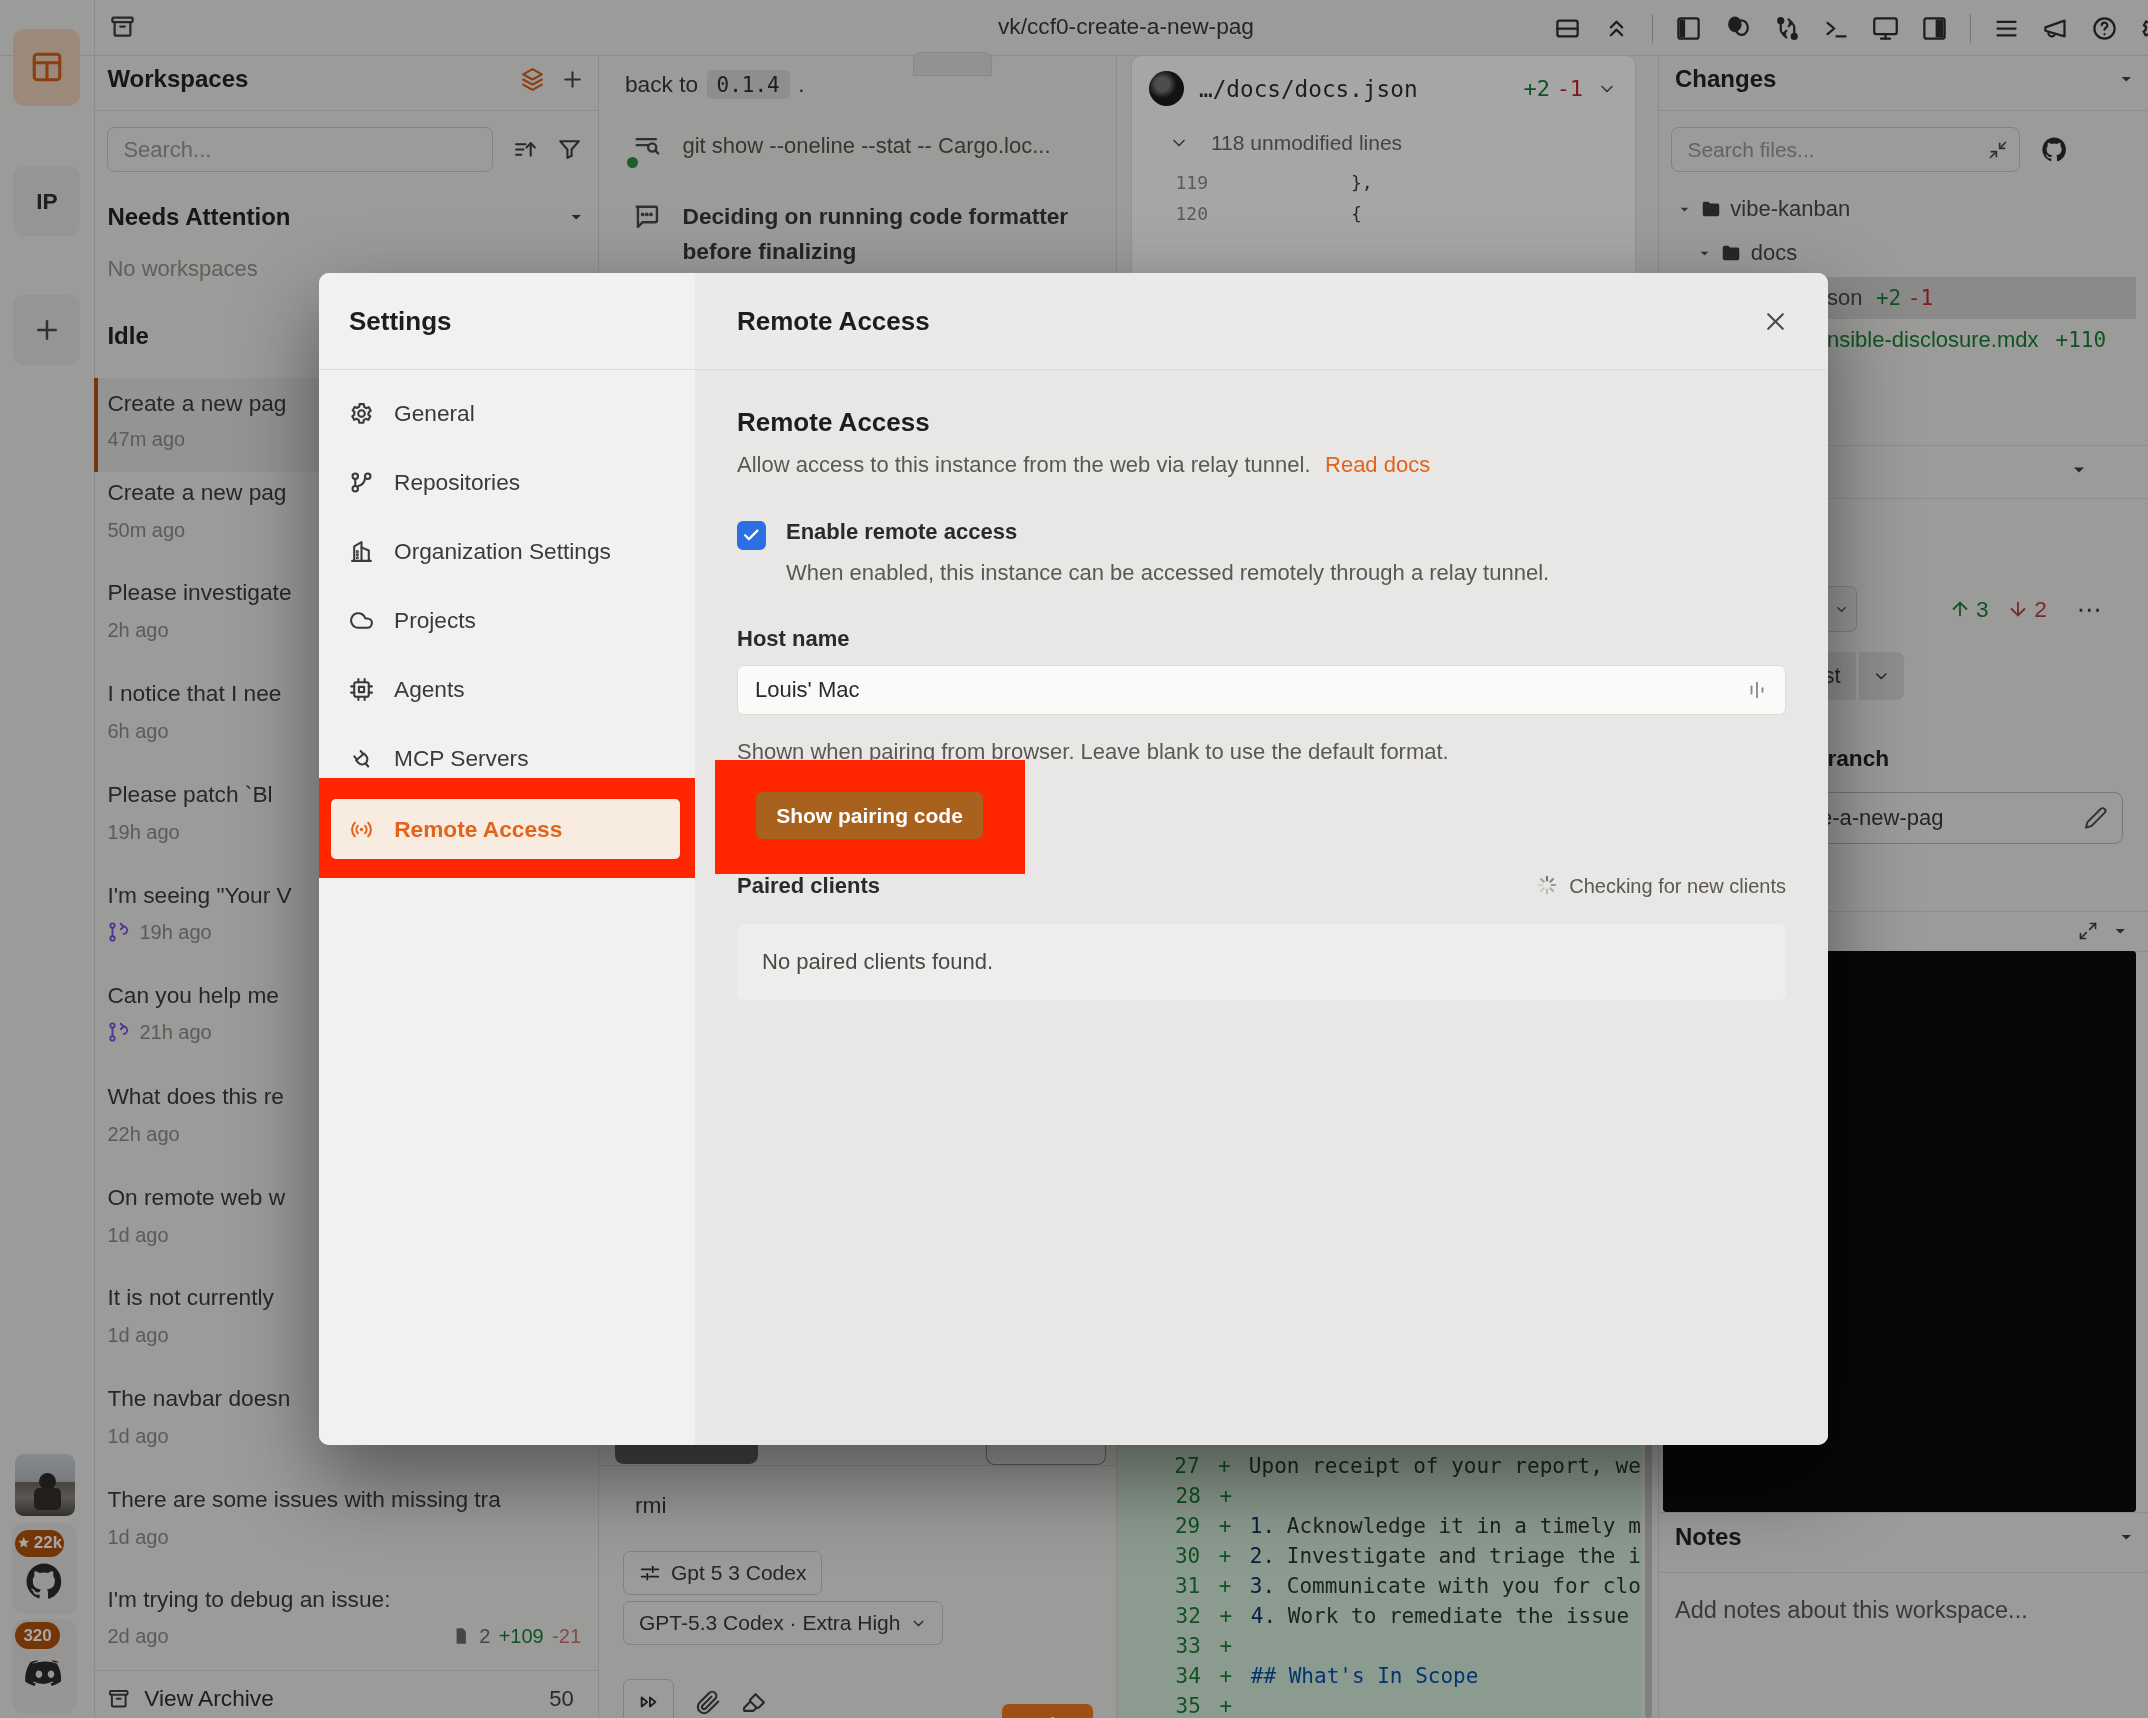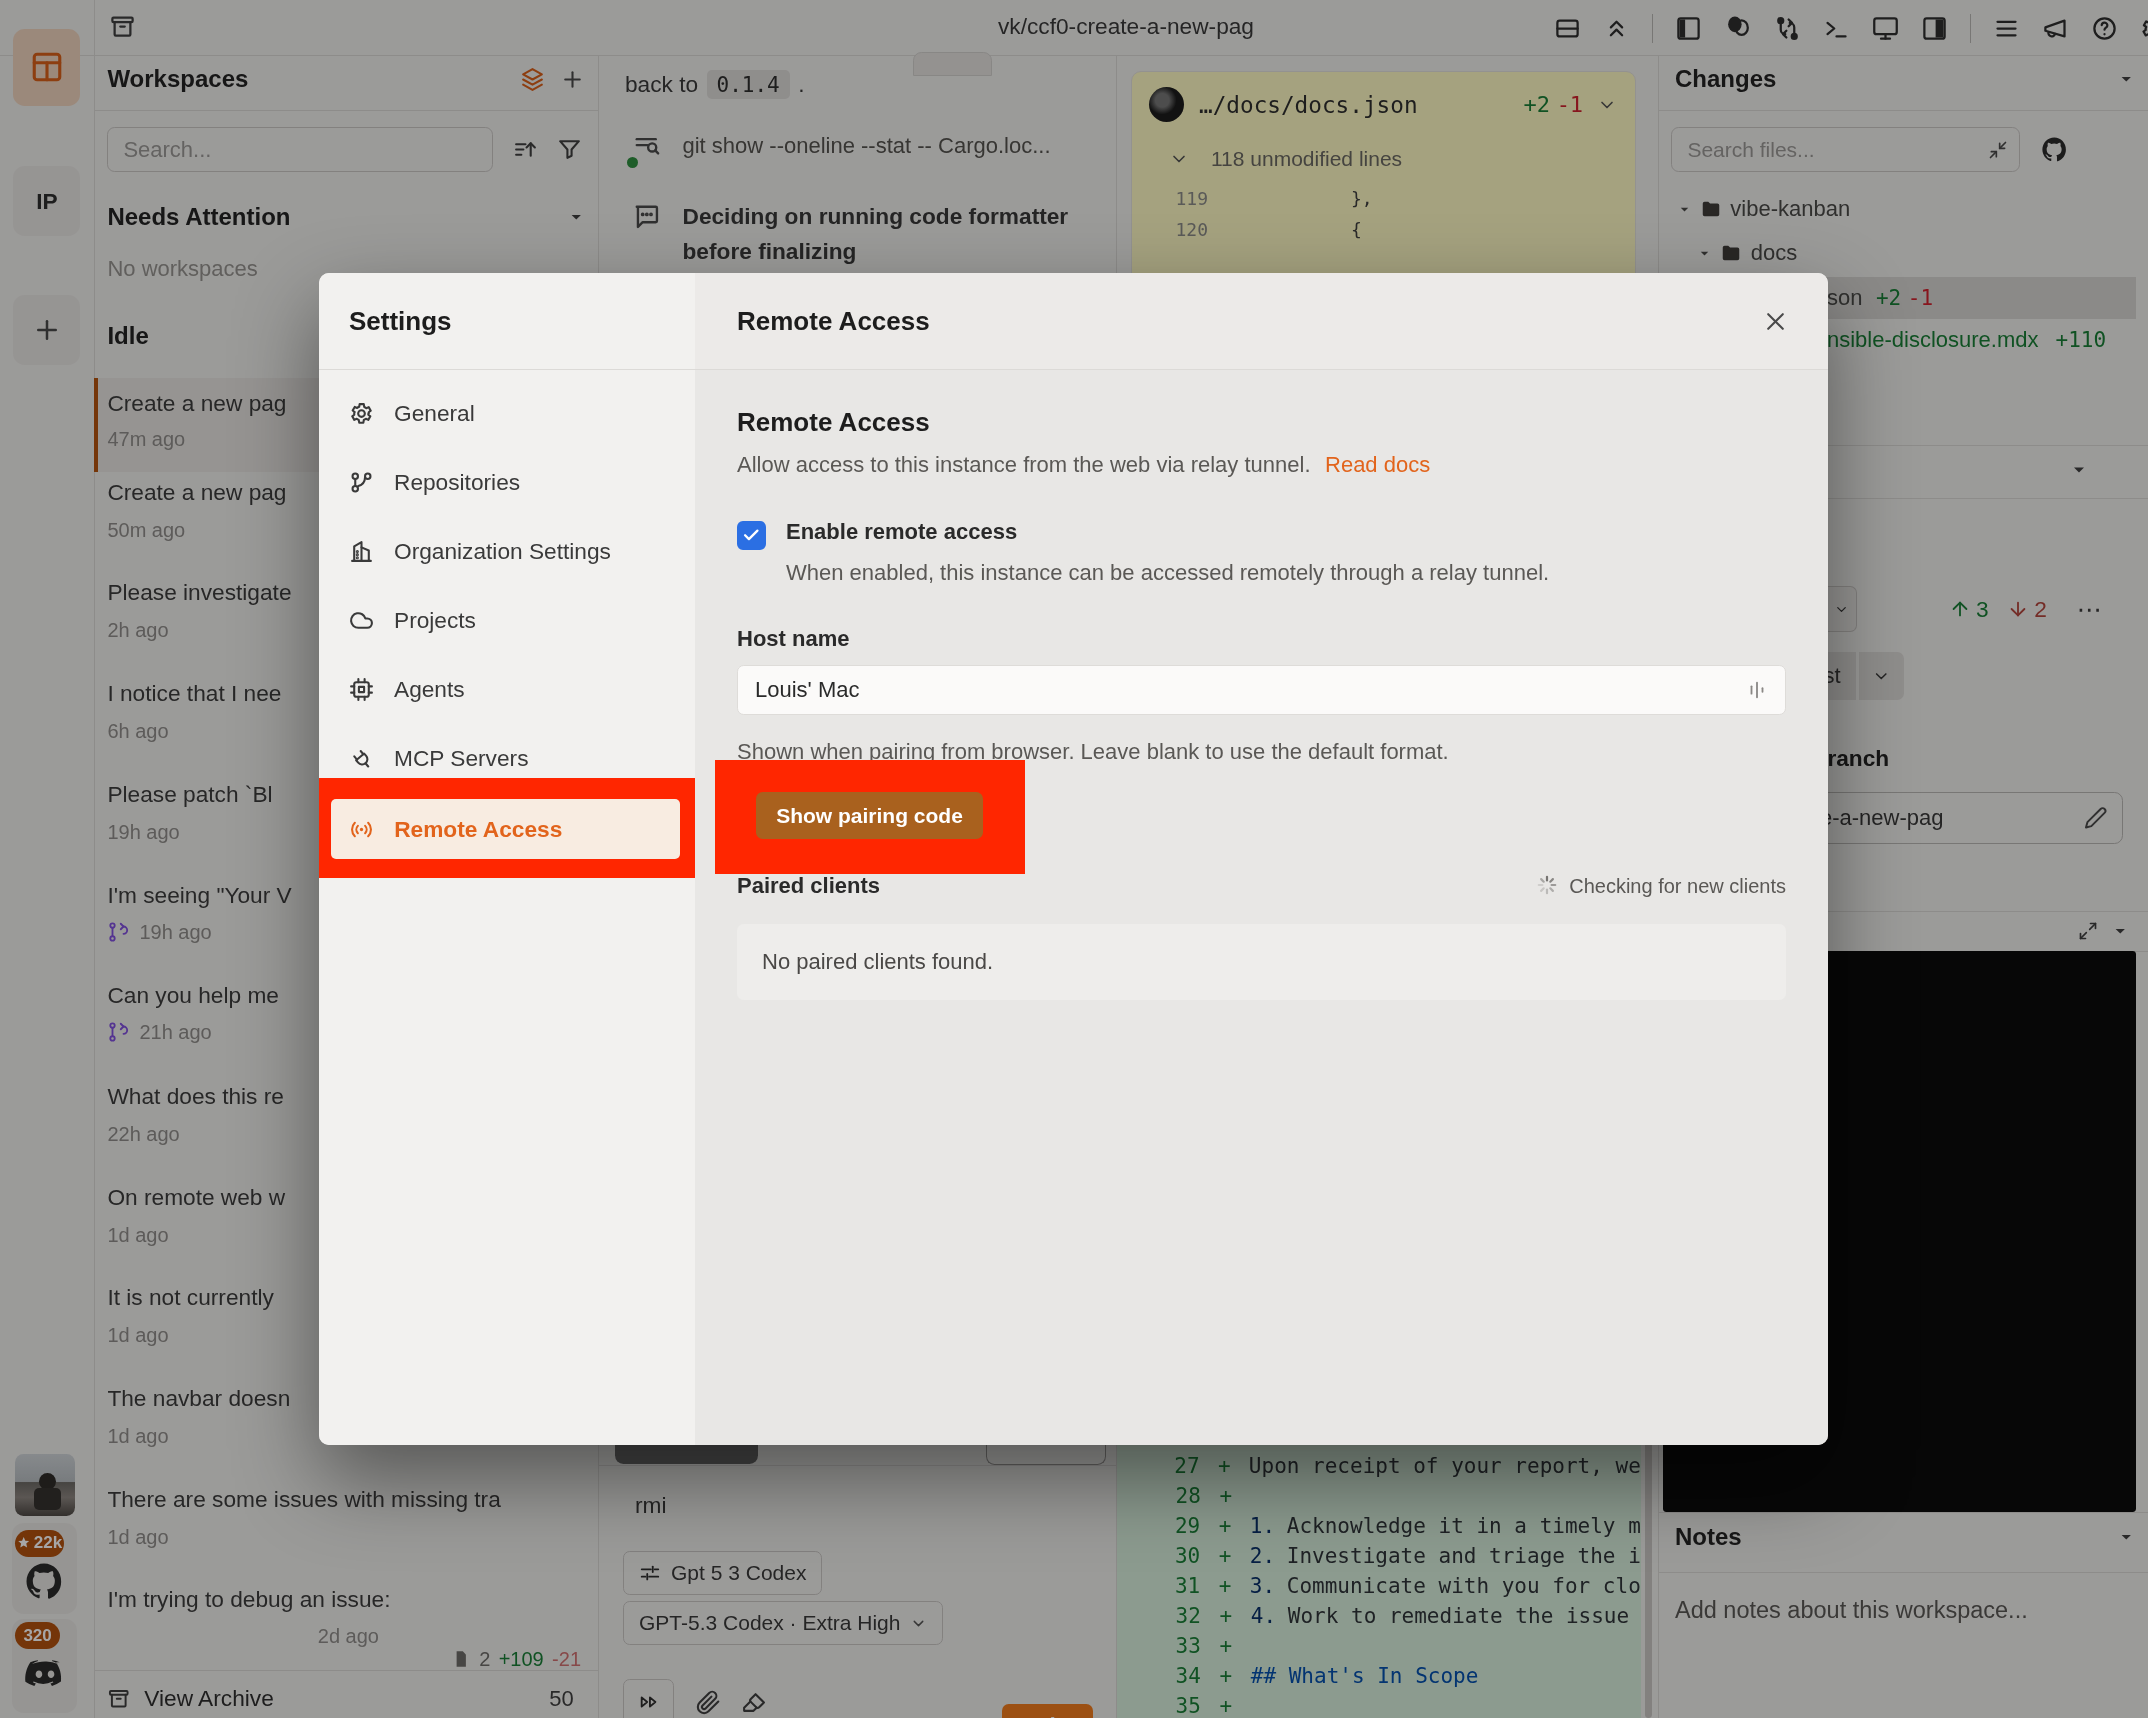--- a/index.html
+++ b/index.html
@@ -297,21 +297,21 @@
     <div class="abs" style="left:13.4px;top:1330px;width:482px;height:94px;">
       <div class="itemtitle">The navbar doesn</div>
       <div class="itemtime" style="margin-top:13.4px;">1d ago</div>
     </div>
     <div class="abs" style="left:13.4px;top:1431px;width:482px;height:94px;">
       <div class="itemtitle">There are some issues with missing tra</div>
       <div class="itemtime" style="margin-top:13.4px;">1d ago</div>
     </div>
     <div class="abs" style="left:13.4px;top:1531px;width:482px;height:94px;">
       <div class="itemtitle">I'm trying to debug an issue:</div>
-      <div class="row" style="margin-top:11.7px;flex-direction:column;">
+      <div class="row" style="margin-top:11.7px;">
         <span class="itemtime">2d ago</span>
         <span class="row" style="margin-left:auto;margin-right:8.4px;gap:8.4px;font-size:20px;">
           <span style="color:#6e6c69;">
               <svg class="icf" width="18.5" height="20" viewBox="0 0 24 24">
                 <path d="M6 2h8l4 4v16H6V2z"></path>
               </svg>
             </span>
           <span style="color:#6e6c69;">2</span>
           <span class="green">+109</span>
           <span class="red" style="color:#d07070;">-21</span>
@@ -419,21 +419,21 @@
         <span class="row" style="margin-left:auto;width:91px;height:44px;border-radius:6.7px;background:#f07c1e;color:#fff;font-size:22px;font-weight:600;margin-top:48px;">
           <span>Send</span>
         </span>
       </div>
     </div>
   </div>
 
   <div class="abs" style="left:1116px;top:55px;width:542px;height:1664px;">
     <div class="vline" style="left:542px;top:0;"></div>
 
-    <div class="abs" style="left:15px;top:16px;width:503px;height:252px;background:#fef9c3;border:0.8px solid #e2e0dd;border-radius:10px;">
+    <div class="abs" style="left:15px;top:0;width:503px;height:252px;background:#ffffff;border:0.8px solid #e2e0dd;border-radius:10px;">
       <div class="row" style="padding:15px 18.5px 0 17px;">
         <span style="width:35px;height:35px;border-radius:50%;background:radial-gradient(circle at 38% 38%, #777 0 22%, #1d1d1d 46%);display:inline-block;"></span>
         <span class="mono" style="margin-left:15px;font-size:22.7px;color:#2f2f2f;">…/docs/docs.json</span>
         <span class="row" style="margin-left:auto;gap:6.7px;font-size:22px;">
           <span class="green mono">+2</span>
           <span class="red mono">-1</span>
           <span style="color:#555;margin-left:6.7px;">
             <svg class="ic" width="20" height="20" viewBox="0 0 24 24">
                 <polyline points="6 9 12 15 18 9"></polyline>
               </svg>

